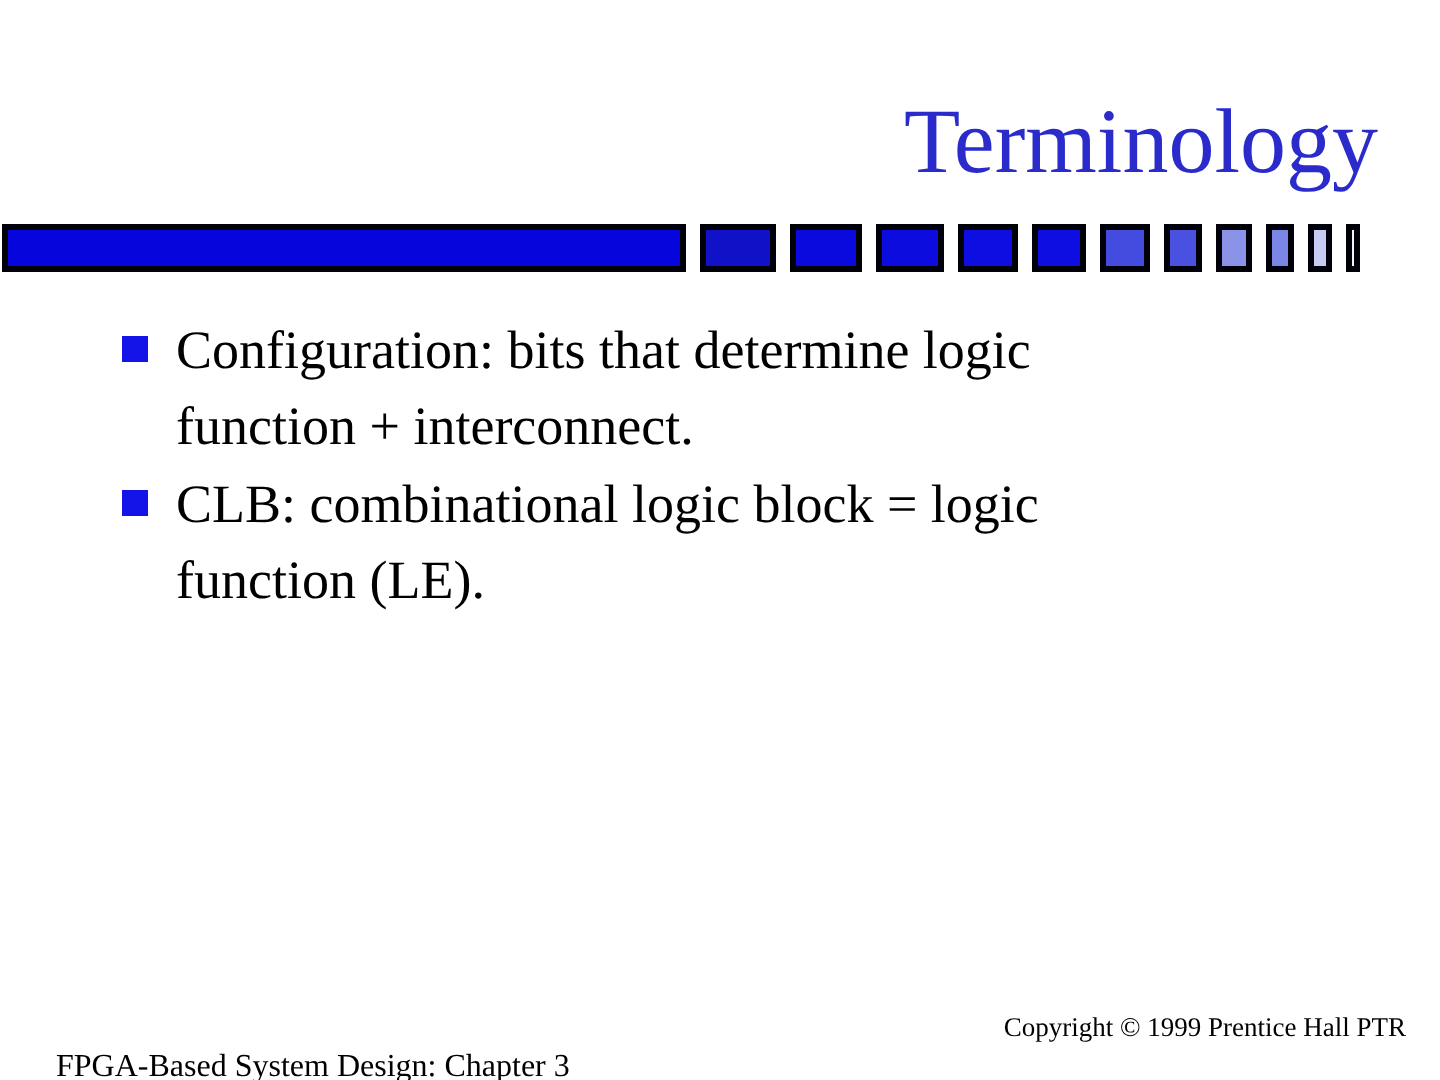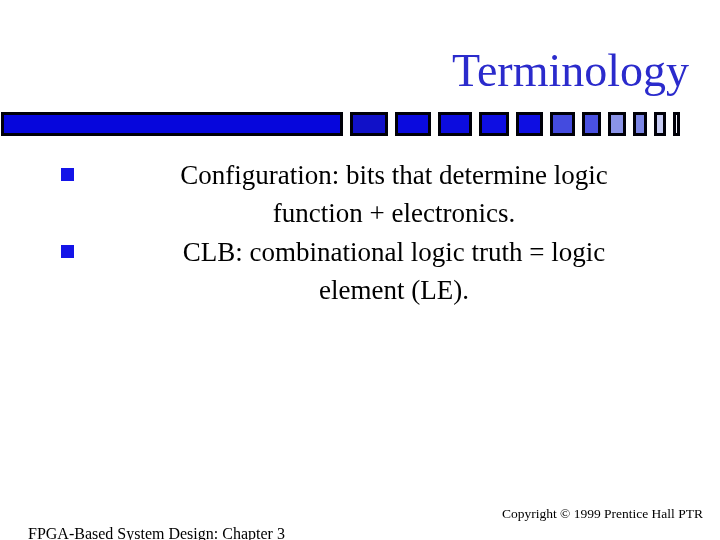--- a/index.html
+++ b/index.html
@@ -59,21 +59,20 @@
   .marker {
     position: absolute;
     left: 61px;
     top: 12px;
     width: 13px;
     height: 13px;
   }
   .bline {
     display: block;
     white-space: pre;
-    text-align: center;
   }
   .footer-left {
     position: absolute;
     left: 28px;
     top: 525px;
     font-size: 16px;
     color: #000000;
     white-space: pre;
   }
   .footer-right {
@@ -104,26 +103,26 @@
       <div class="seg" style="width: 18px; background: rgb(138, 147, 232); border-color: rgb(0, 0, 8);"></div>
       <div class="seg" style="width: 14px; background: rgb(123, 133, 229); border-color: rgb(0, 0, 8);"></div>
       <div class="seg" style="width: 12px; background: rgb(198, 203, 243); border-color: rgb(0, 0, 8);"></div>
       <div class="seg" style="width: 7px; background: rgb(242, 243, 253); border-color: rgb(0, 0, 8);"></div>
     </div>
 
   <ul class="bullets" id="bullets">
       <li class="bullet-item">
         <span class="marker" style="background: rgb(20, 20, 232);"></span>
         <span class="bline">Configuration: bits that determine logic</span>
-        <span class="bline">function + electronics.</span>
+        <span class="bline">function + interconnect.</span>
       </li>
       <li class="bullet-item">
         <span class="marker" style="background: rgb(20, 20, 232);"></span>
-        <span class="bline">CLB: combinational logic truth = logic</span>
-        <span class="bline">element (LE).</span>
+        <span class="bline">CLB: combinational logic block = logic</span>
+        <span class="bline">function (LE).</span>
       </li>
     </ul>
 
   <div class="footer-left">FPGA-Based System Design: Chapter 3</div>
 
   <div class="footer-right">Copyright © 1999 Prentice Hall PTR</div>
 
 </div>
 
 </body></html>

